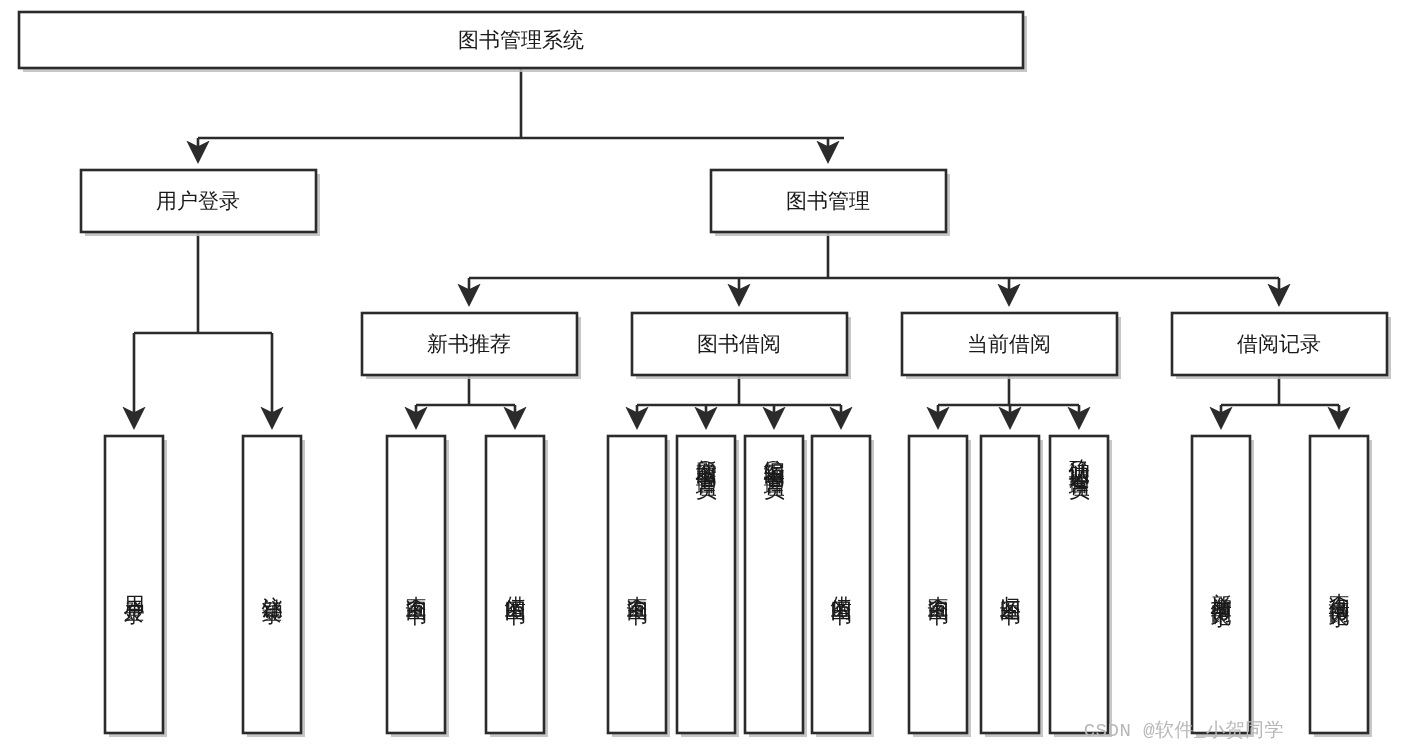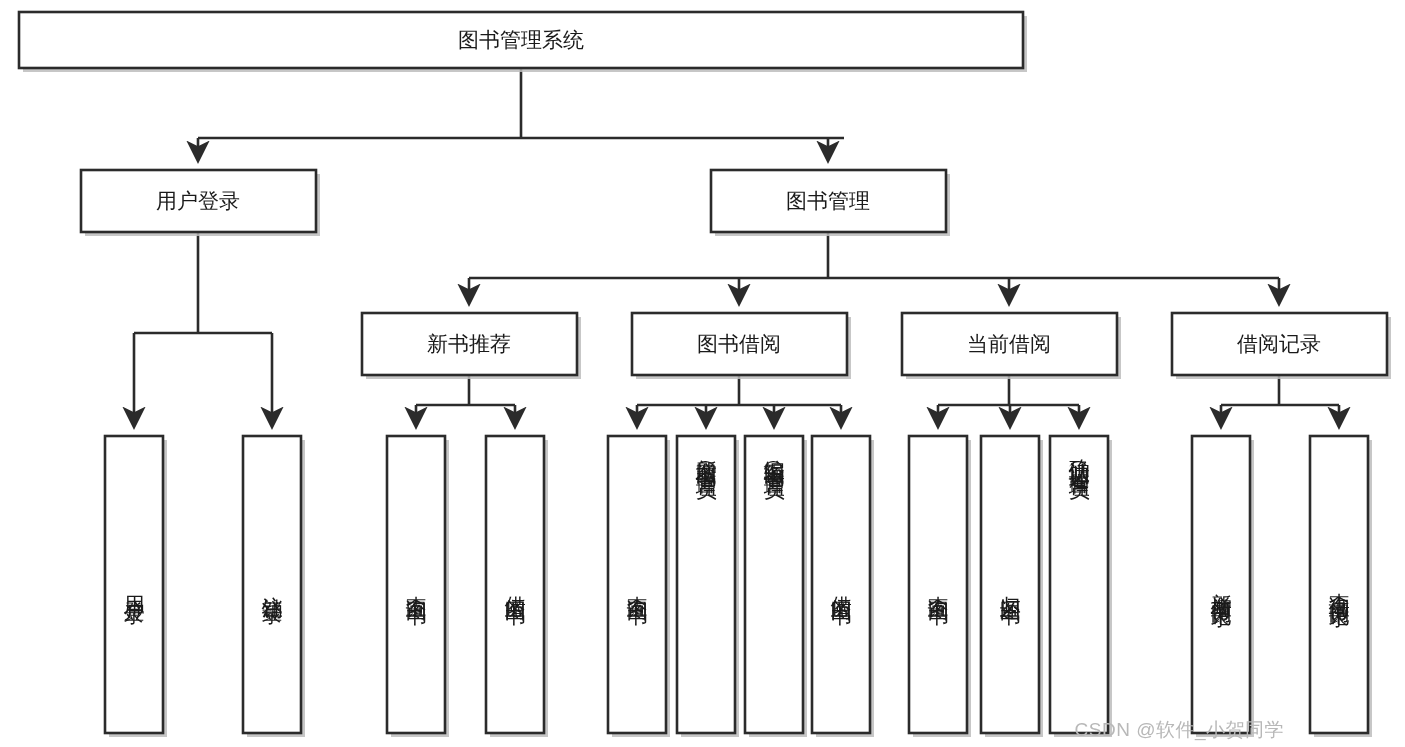--- a/index.html
+++ b/index.html
@@ -69,21 +69,21 @@
     font-size: 21px;
     line-height: 1.08;
     letter-spacing: 3px;
     color: #1a1a1a;
     white-space: nowrap;
   }
   .watermark {
     position: absolute;
     right: 12px;
     bottom: 4px;
-    font-family: Liberation Sans, sans-serif;
+    font-family: Liberation Mono, monospace;
     font-size: 19px;
     color: #b8b8b8;
     letter-spacing: 0.5px;
     white-space: nowrap;
   }
 </style>
 </head>
 <body>
 
 <div id="diagram-root">

